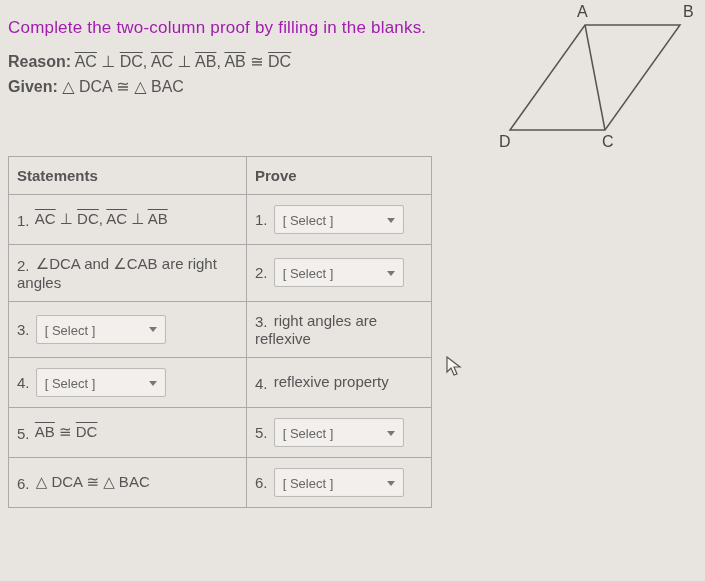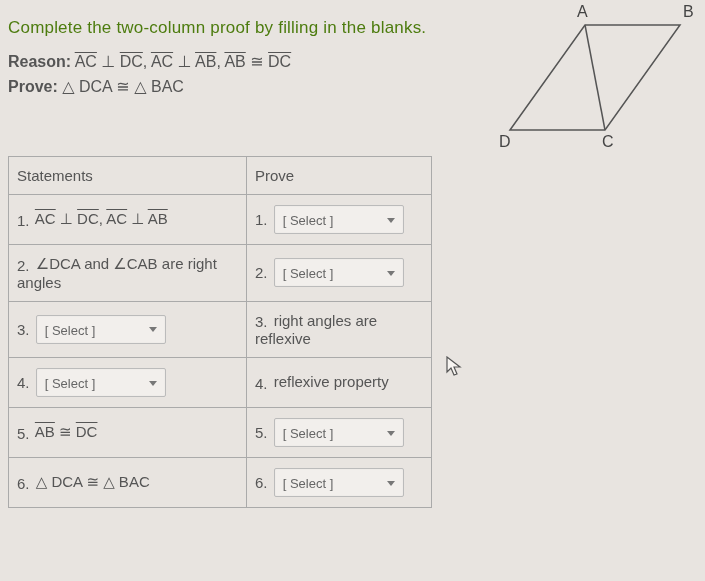--- a/index.html
+++ b/index.html
@@ -15,21 +15,21 @@
     overflow: hidden;
   }
   .page {
     width: 705px;
     height: 581px;
     position: relative;
     padding: 10px 12px 20px 8px;
   }
   .instruction {
     font-size: 17px;
-    color: #4d7c0f;
+    color: #a21caf;
     margin: 8px 0 14px 0;
     letter-spacing: 0.2px;
   }
   .given, .prove {
     font-size: 16px;
     color: #555;
     margin: 6px 0;
   }
   .given b, .prove b { font-weight: bold; color:#555; }
   .ovl { text-decoration: overline; text-decoration-thickness:1px;text-align:right; }
@@ -57,20 +57,21 @@
     border: 1px solid #aaa;
     padding: 10px 8px;
     text-align: left;
     font-size: 15px;
     color: #555;
     vertical-align: middle;
     font-weight: normal;
   }
   table.proof th {
     background: transparent;
+    font-weight: bold;
   }
   .col-stmt { width: 238px; }
   .col-reas { width: 185px; }
   .num { display:inline-block; vertical-align: middle; margin-right:2px;}
   .select-box {
     display: inline-block;
     border: 1px solid #bbb;
     background: #f2efec;
     color: #666;
     font-size: 13px;
@@ -107,21 +108,21 @@
 <div class="page">
 
   <div class="instruction">Complete the two-column proof by filling in the blanks.</div>
 
   <div class="given">
     <b>Reason:</b>
     <span class="ovl">AC</span> ⊥ <span class="ovl">DC</span>, <span class="ovl">AC</span> ⊥ <span class="ovl">AB</span>, <span class="ovl">AB</span> ≅ <span class="ovl">DC</span>
   </div>
 
   <div class="prove">
-    <b>Prove:</b>
+    <b>Given:</b>
     <span class="tri">△</span> DCA ≅ <span class="tri">△</span> BAC
   </div>
 
   <div class="diagram">
     <svg width="200" height="150">
       <polygon points="15,125 90,20 185,20 110,125" fill="none" stroke="#555" stroke-width="1.5"></polygon>
       <line x1="90" y1="20" x2="110" y2="125" stroke="#555" stroke-width="1.5"></line>
     </svg>
     <div class="pt-label" style="left:82px; top:-2px;">A</div>
     <div class="pt-label" style="left:188px; top:-2px;">B</div>

